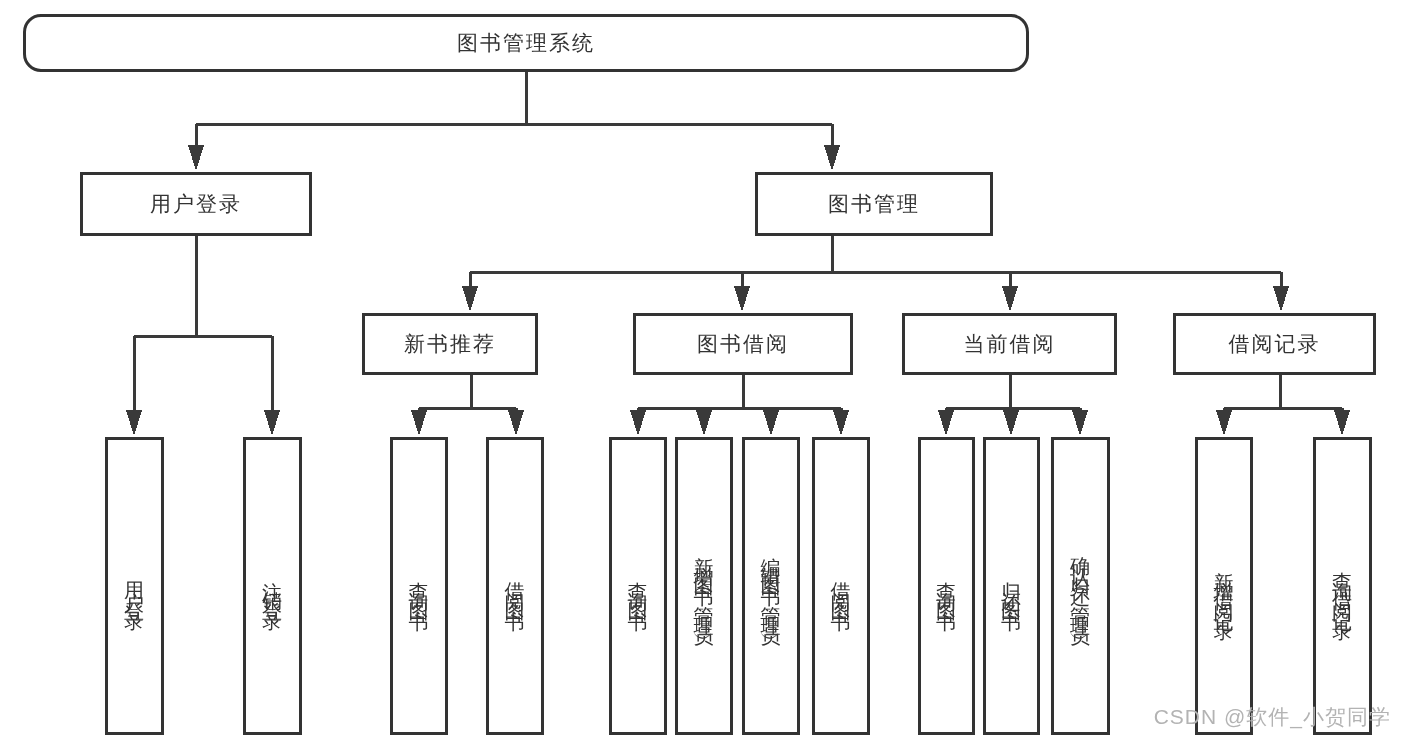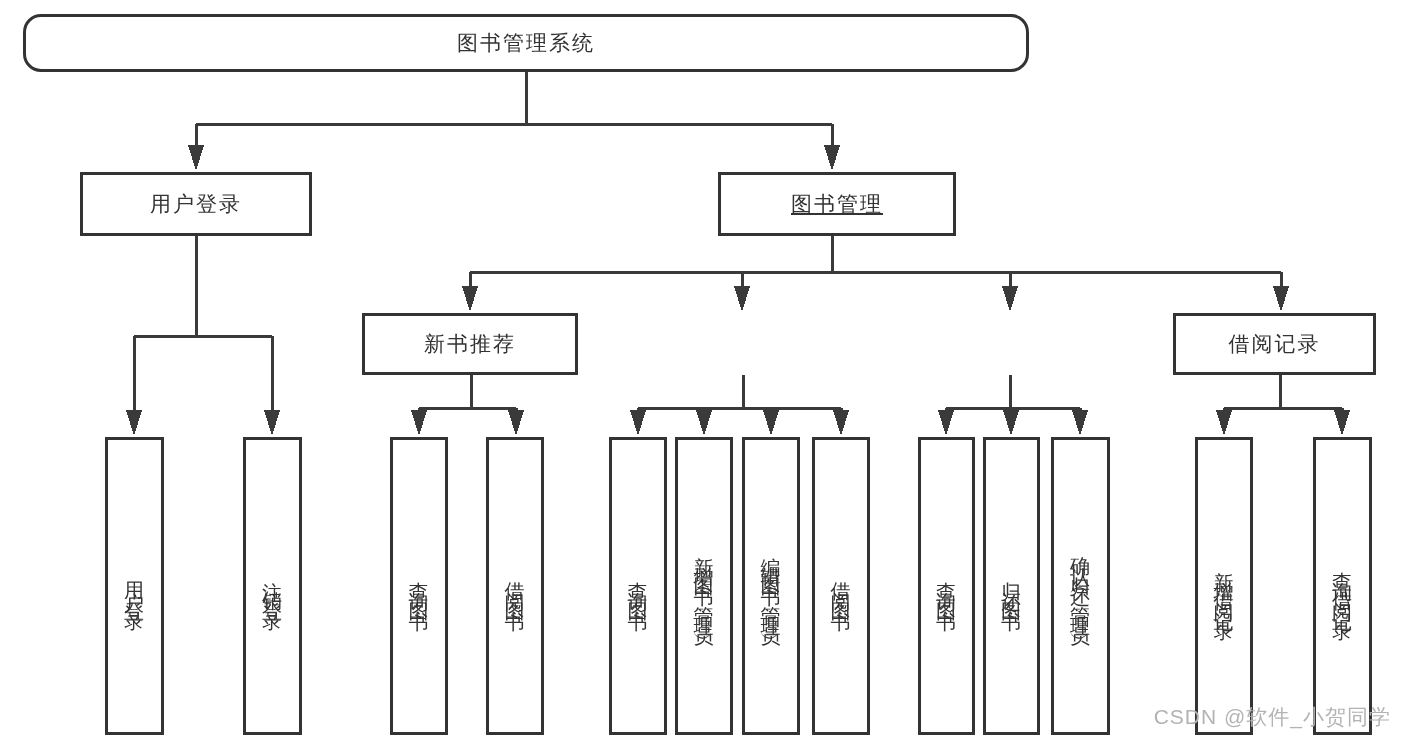--- a/index.html
+++ b/index.html
@@ -98,23 +98,25 @@
       <polygon points="1003,410 1019,410 1011,436"></polygon>
       <polygon points="1072,410 1088,410 1080,436"></polygon>
       <polygon points="1216,410 1232,410 1224,436"></polygon>
       <polygon points="1334,410 1350,410 1342,436"></polygon>
     </g>
   </svg>
 
   <div class="node" style="left:23px; top:14px; width:1006px; height:58px;border-radius:18px;">图书管理系统</div>
 
   <div class="node" style="left:80px; top:172px; width:232px; height:64px;">用户登录</div>
-  <div class="node" style="left:718px; top:172px; width:238px; height:64px;text-decoration:underline;">图书管理</div>
+  <div class="node" style="left:755px; top:172px; width:238px; height:64px;">图书管理</div>
 
-  <div class="node" style="left:362px; top:313px; width:216px; height:62px;">新书推荐</div>
+  <div class="node" style="left:362px; top:313px; width:176px; height:62px;">新书推荐</div>
+  <div class="node" style="left:633px; top:313px; width:220px; height:62px;">图书借阅</div>
+  <div class="node" style="left:902px; top:313px; width:215px; height:62px;">当前借阅</div>
   <div class="node" style="left:1173px; top:313px; width:203px; height:62px;">借阅记录</div>
 
   <div class="node leaf" style="left:105px; top:437px; width:59px; height:298px;">
     <span class="vtext">用户登录</span>
   </div>
   <div class="node leaf" style="left:243px; top:437px; width:59px; height:298px;">
     <span class="vtext">注销登录</span>
   </div>
 
   <div class="node leaf" style="left:390px; top:437px; width:58px; height:298px;">

